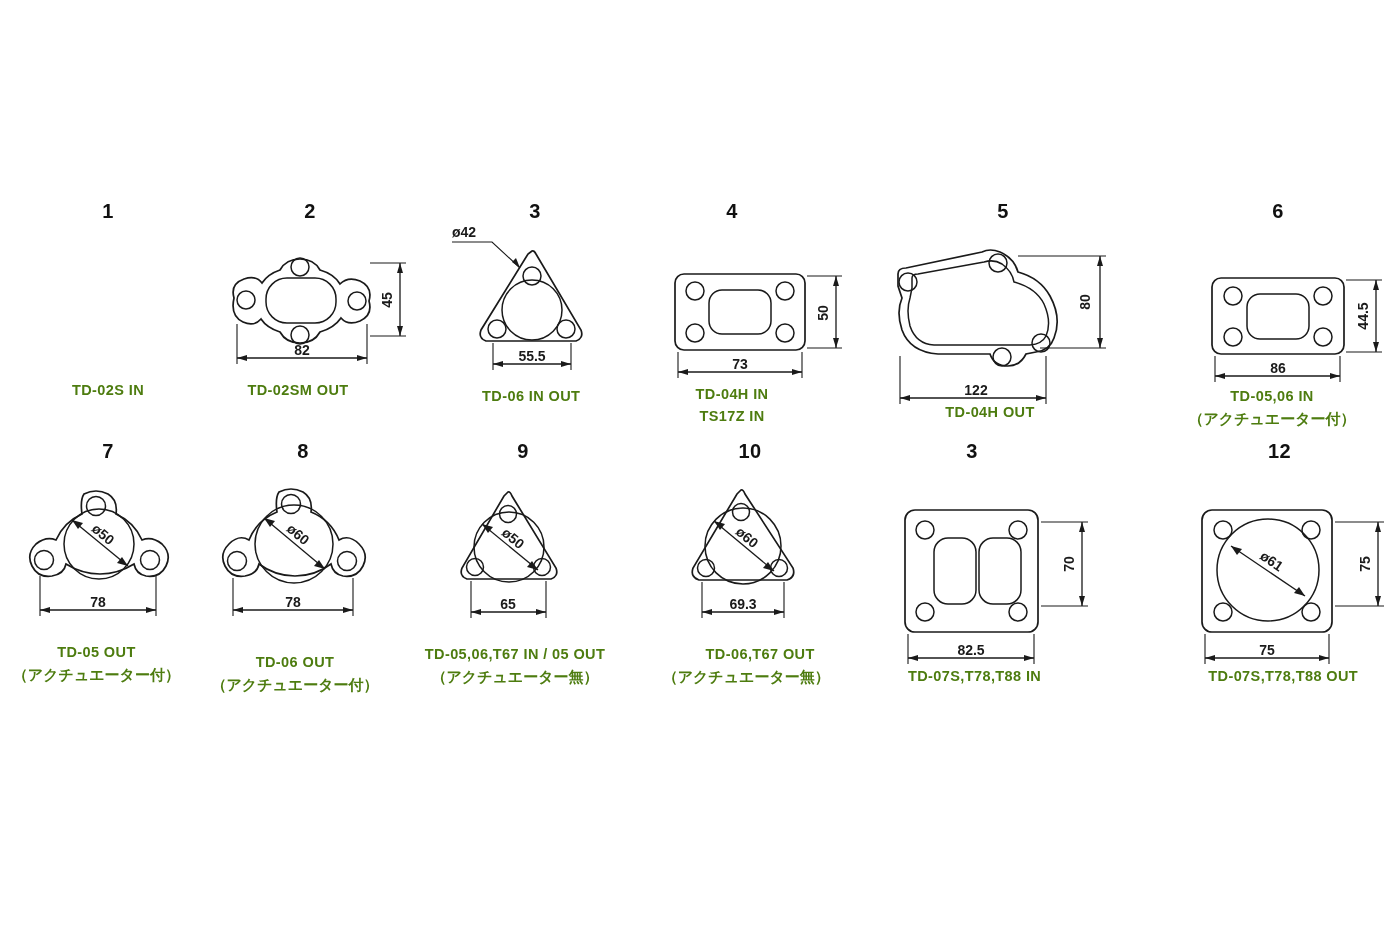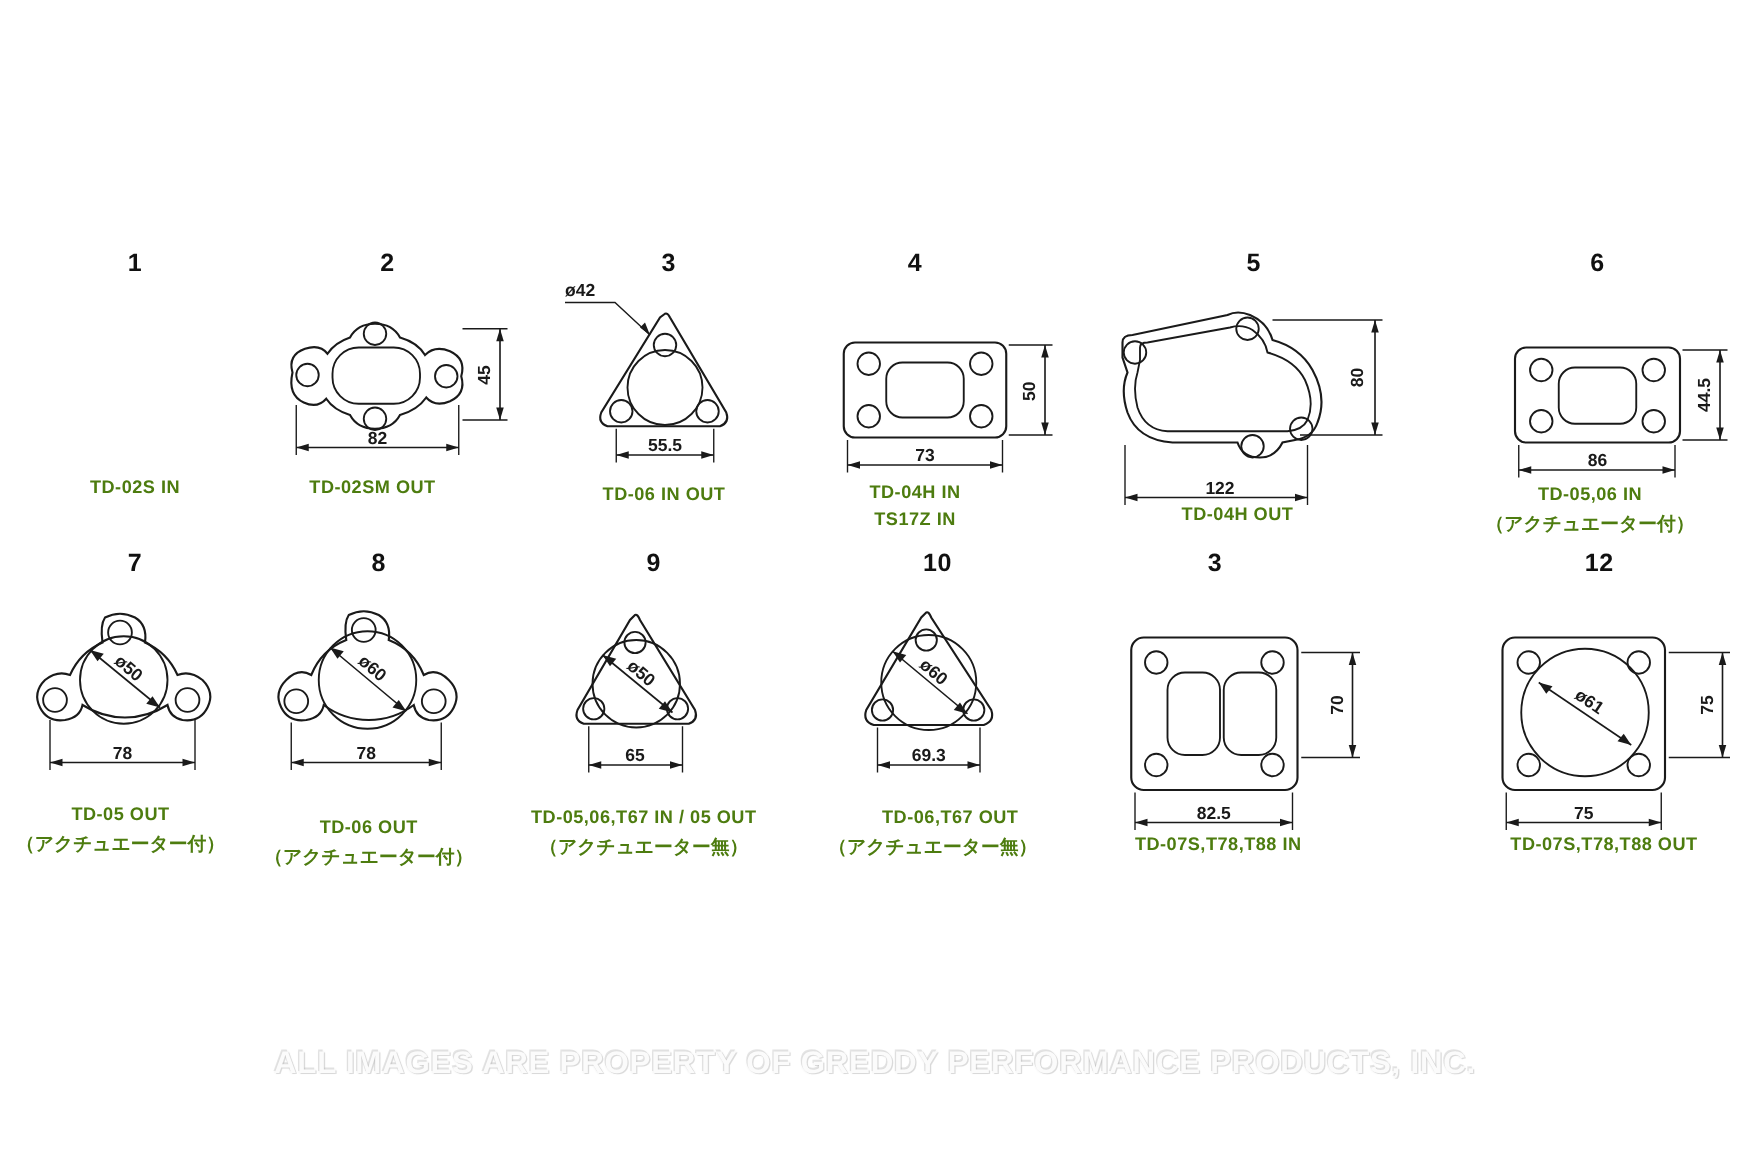--- a/index.html
+++ b/index.html
@@ -400,15 +400,14 @@
         <path class="dimthin" d="M155,56 L204,56 M155,140 L204,140"></path>
         <path class="dim" d="M198,56 L198,140"></path>
         <polygon class="arrowfill" points="198,56 195,66 201,66"></polygon>
         <polygon class="arrowfill" points="198,140 195,130 201,130"></polygon>
         <text class="dimtext" x="190" y="98" text-anchor="middle" transform="rotate(-90 190 98)">75</text>
       </svg>
     </div>
     <div class="caption" style="top:228px;left:48%;">TD-07S,T78,T88 OUT</div>
   </div>
 
-  <div id="watermark">ALL IMAGES ARE PROPERTY OF GREDDY PERFORMANCE PRODUCTS, INC.</div>
 
 </div>
 
 </body></html>

